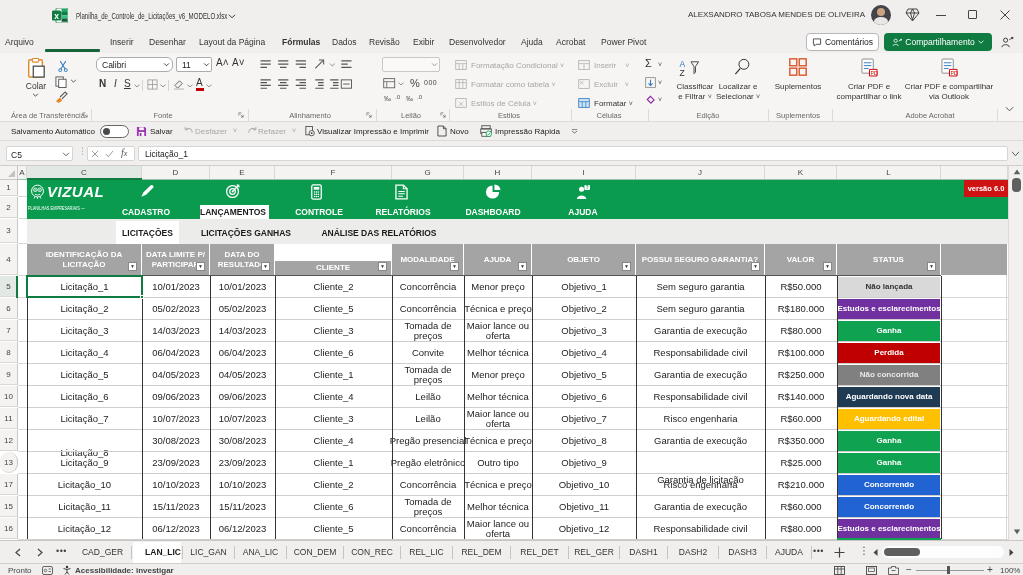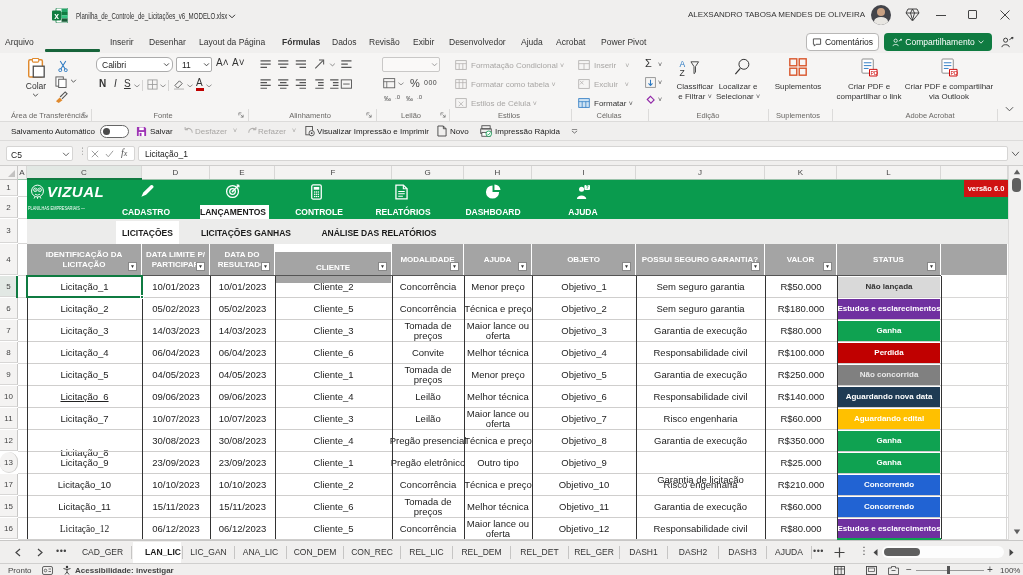--- a/index.html
+++ b/index.html
@@ -527,21 +527,21 @@
 <div class="abs" style="left:116px;top:221px;width:63px;height:23px;background:#fff;"></div>
 <div class="abs" style="left:116px;top:228px;width:63px;text-align:center;font-size:8.5px;font-weight:bold;color:#1a1a1a;white-space:nowrap;">LICITAÇÕES</div>
 <div class="abs" style="left:190px;top:228px;width:112px;text-align:center;font-size:8.5px;font-weight:bold;color:#1a1a1a;white-space:nowrap;">LICITAÇÕES GANHAS</div>
 <div class="abs" style="left:309px;top:228px;width:140px;text-align:center;font-size:8.5px;font-weight:bold;color:#1a1a1a;white-space:nowrap;">ANÁLISE DAS RELATÓRIOS</div>
 <div class="hcell" style="left:27px;top:244px;width:114px;height:31px;">IDENTIFICAÇÃO DA<br>LICITAÇÃO</div>
 <div class="fbtn" style="left:128px;top:262px;">▼</div>
 <div class="hcell" style="left:142px;top:244px;width:67px;height:31px;">DATA LIMITE P/<br>PARTICIPAR</div>
 <div class="fbtn" style="left:196px;top:262px;">▼</div>
 <div class="hcell" style="left:210px;top:244px;width:64px;height:31px;">DATA DO<br>RESULTADO</div>
 <div class="fbtn" style="left:261px;top:262px;">▼</div>
-<div class="hcell" style="left:275px;top:252px;width:116px;height:31px;">CLIENTE</div>
+<div class="hcell" style="left:275px;top:261px;width:116px;height:14px;">CLIENTE</div>
 <div class="fbtn" style="left:378px;top:262px;">▼</div>
 <div class="hcell" style="left:392px;top:244px;width:71px;height:31px;">MODALIDADE</div>
 <div class="fbtn" style="left:450px;top:262px;">▼</div>
 <div class="hcell" style="left:464px;top:244px;width:67px;height:31px;">AJUDA</div>
 <div class="fbtn" style="left:518px;top:262px;">▼</div>
 <div class="hcell" style="left:532px;top:244px;width:103px;height:31px;">OBJETO</div>
 <div class="fbtn" style="left:622px;top:262px;">▼</div>
 <div class="hcell" style="left:636px;top:244px;width:128px;height:31px;">POSSUI SEGURO GARANTIA?</div>
 <div class="fbtn" style="left:751px;top:262px;">▼</div>
 <div class="hcell" style="left:765px;top:244px;width:71px;height:31px;">VALOR</div>
@@ -593,21 +593,21 @@
 <div class="cell" style="left:28px;top:364px;width:113px;height:21px;">Licitação_5</div>
 <div class="cell" style="left:143px;top:364px;width:66px;height:21px;">04/05/2023</div>
 <div class="cell" style="left:211px;top:364px;width:63px;height:21px;">04/05/2023</div>
 <div class="cell" style="left:276px;top:364px;width:115px;height:21px;">Cliente_1</div>
 <div class="cell" style="left:393px;top:364px;width:70px;height:21px;">Tomada de<br>preços</div>
 <div class="cell" style="left:465px;top:364px;width:66px;height:21px;">Menor preço</div>
 <div class="cell" style="left:533px;top:364px;width:102px;height:21px;">Objetivo_5</div>
 <div class="cell" style="left:637px;top:364px;width:127px;height:21px;">Garantia de execução</div>
 <div class="cell" style="left:766px;top:364px;width:70px;height:21px;">R$250.000</div>
 <div class="cell st" style="left:838px;top:365px;width:102px;height:20px;background:#808080;color:#e8e8e8;">Não concorrida</div>
-<div class="cell" style="left:28px;top:386px;width:113px;height:21px;text-decoration:underline;">Licitação_6</div>
+<div class="cell" style="left:28px;top:386px;width:113px;height:21px;">Licitação_6</div>
 <div class="cell" style="left:143px;top:386px;width:66px;height:21px;">09/06/2023</div>
 <div class="cell" style="left:211px;top:386px;width:63px;height:21px;">09/06/2023</div>
 <div class="cell" style="left:276px;top:386px;width:115px;height:21px;">Cliente_4</div>
 <div class="cell" style="left:393px;top:386px;width:70px;height:21px;">Leilão</div>
 <div class="cell" style="left:465px;top:386px;width:66px;height:21px;">Melhor técnica</div>
 <div class="cell" style="left:533px;top:386px;width:102px;height:21px;">Objetivo_6</div>
 <div class="cell" style="left:637px;top:386px;width:127px;height:21px;">Responsabilidade civil</div>
 <div class="cell" style="left:766px;top:386px;width:70px;height:21px;">R$140.000</div>
 <div class="cell st" style="left:838px;top:387px;width:102px;height:20px;background:#1f3b54;color:#fff;">Aguardando nova data</div>
 <div class="cell" style="left:28px;top:408px;width:113px;height:21px;">Licitação_7</div>
@@ -653,21 +653,21 @@
 <div class="cell" style="left:28px;top:496px;width:113px;height:21px;">Licitação_11</div>
 <div class="cell" style="left:143px;top:496px;width:66px;height:21px;">15/11/2023</div>
 <div class="cell" style="left:211px;top:496px;width:63px;height:21px;">15/11/2023</div>
 <div class="cell" style="left:276px;top:496px;width:115px;height:21px;">Cliente_6</div>
 <div class="cell" style="left:393px;top:496px;width:70px;height:21px;">Tomada de<br>preços</div>
 <div class="cell" style="left:465px;top:496px;width:66px;height:21px;">Melhor técnica</div>
 <div class="cell" style="left:533px;top:496px;width:102px;height:21px;">Objetivo_11</div>
 <div class="cell" style="left:637px;top:496px;width:127px;height:21px;">Garantia de execução</div>
 <div class="cell" style="left:766px;top:496px;width:70px;height:21px;">R$60.000</div>
 <div class="cell st" style="left:838px;top:497px;width:102px;height:20px;background:#2163d3;color:#fff;">Concorrendo</div>
-<div class="cell" style="left:28px;top:518px;width:113px;height:21px;font-family:Liberation Serif, serif;">Licitação_12</div>
+<div class="cell" style="left:28px;top:518px;width:113px;height:21px;">Licitação_12</div>
 <div class="cell" style="left:143px;top:518px;width:66px;height:21px;">06/12/2023</div>
 <div class="cell" style="left:211px;top:518px;width:63px;height:21px;">06/12/2023</div>
 <div class="cell" style="left:276px;top:518px;width:115px;height:21px;">Cliente_5</div>
 <div class="cell" style="left:393px;top:518px;width:70px;height:21px;">Concorrência</div>
 <div class="cell" style="left:465px;top:518px;width:66px;height:21px;">Maior lance ou<br>oferta</div>
 <div class="cell" style="left:533px;top:518px;width:102px;height:21px;">Objetivo_12</div>
 <div class="cell" style="left:637px;top:518px;width:127px;height:21px;">Responsabilidade civil</div>
 <div class="cell" style="left:766px;top:518px;width:70px;height:21px;">R$80.000</div>
 <div class="cell st" style="left:838px;top:519px;width:102px;height:20px;background:#7030a0;color:#fff;">Estudos e esclarecimentos</div>
 <div class="hline" style="left:27px;top:297px;width:914px;"></div>

